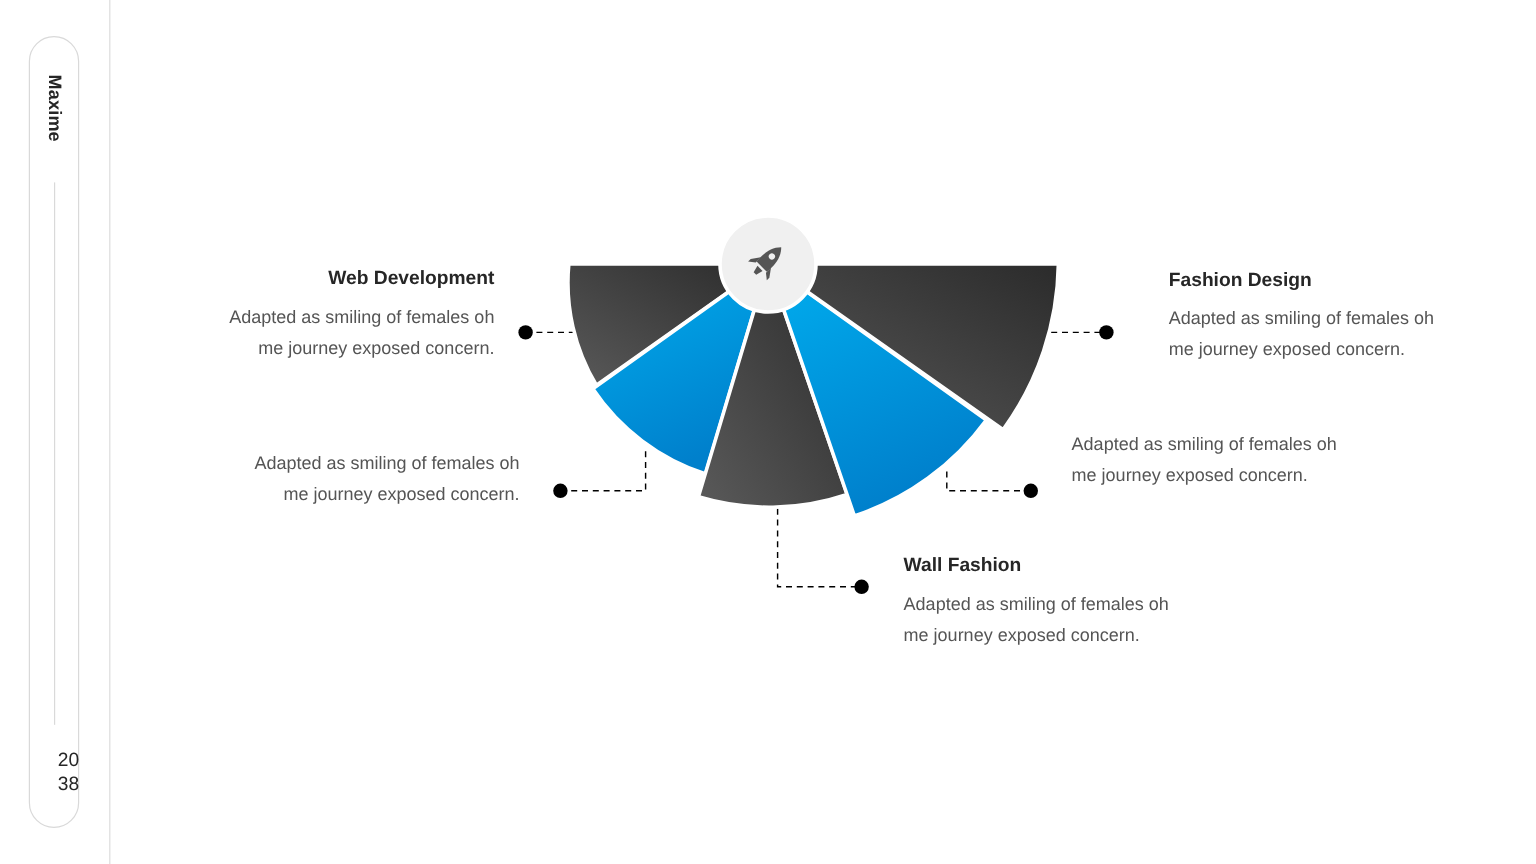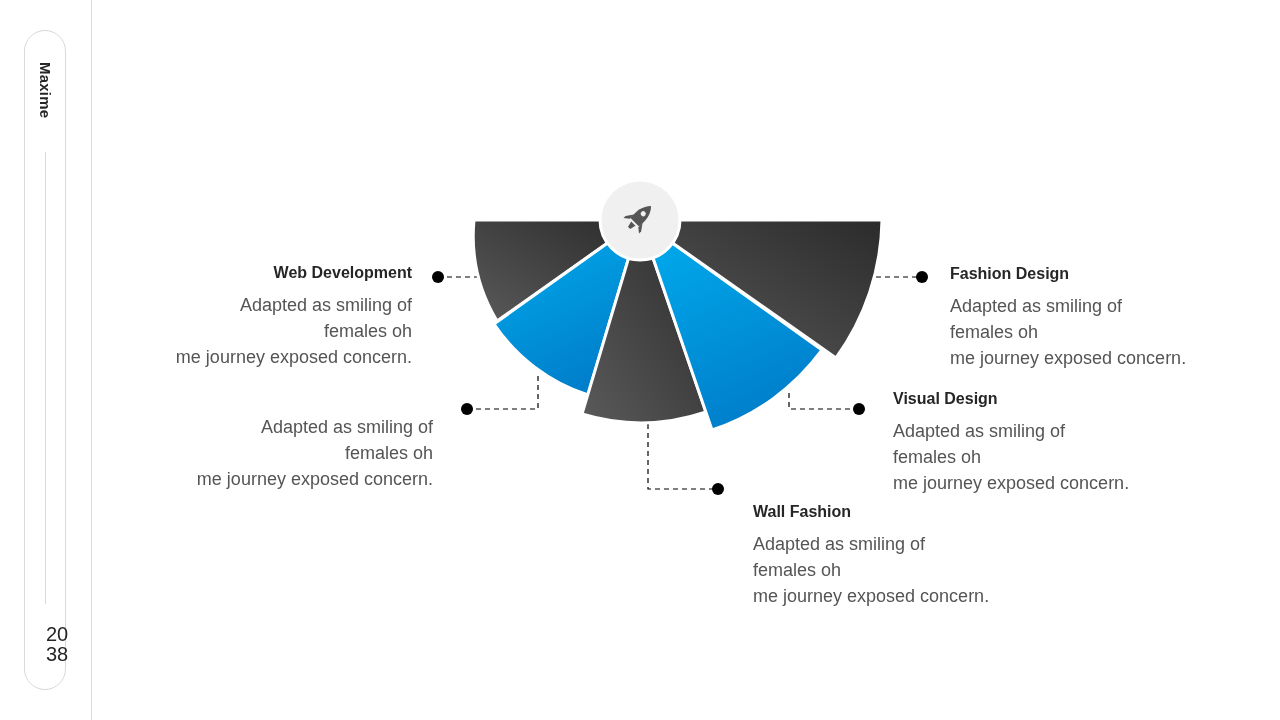--- a/index.html
+++ b/index.html
@@ -18,26 +18,26 @@
   .pill-name {
     position: absolute; left: 45px; top: 62px;
     transform-origin: 0 0; transform: rotate(90deg) translateY(-50%);
     font-size: 15px; font-weight: 700; color: #262626; white-space: nowrap; letter-spacing: 0.2px;
   }
   .pill-line {
     position: absolute; left: 45px; top: 152px; width: 1px; height: 452px; background: #d9d9d9;
   }
   .pill-year {
     position: absolute; left: 24px; top: 624px; width: 66px; text-align: center;
-    font-size: 20px; line-height: 20px; color: #262626; font-weight: 400;
+    font-size: 16px; line-height: 20px; color: #262626; font-weight: 400;
   }
   .diagram { position: absolute; left: 0; top: 0; width: 1280px; height: 720px; }
-  .label { position: absolute; width: 240px; margin-top: 40px; }
+  .label { position: absolute; width: 240px; }
   .label .title { font-size: 16px; font-weight: 700; color: #262626; line-height: 20px; }
-  .label .desc { font-size: 18px; color: #555555; line-height: 26px; margin-top: 9px; }
+  .label .desc { font-size: 15px; color: #555555; line-height: 26px; margin-top: 9px; }
   .label.right-align { text-align: right; }
 </style>
 </head>
 <body>
 
 <div class="sidebar-rule"></div>
 <div class="pill"></div>
 <div class="pill-name">Maxime</div>
 <div class="pill-line"></div>
 <div class="pill-year">
@@ -110,26 +110,25 @@
 
 <div class="label" style="left:753px; top:462px;">
   <div class="title">Wall Fashion</div>
   <div class="desc">
     <div>Adapted as smiling of females oh</div>
     <div>me journey exposed concern.</div>
   </div>
 </div>
 
 <div class="label" style="left:893px; top:349px;">
-  <div class="title">Visual Design</div>
   <div class="desc">
     <div>Adapted as smiling of females oh</div>
     <div>me journey exposed concern.</div>
   </div>
 </div>
 
-<div class="label" style="left:950px; top:224px;">
+<div class="label" style="left:974px; top:224px;">
   <div class="title">Fashion Design</div>
   <div class="desc">
     <div>Adapted as smiling of females oh</div>
     <div>me journey exposed concern.</div>
   </div>
 </div>
 
 </body></html>

